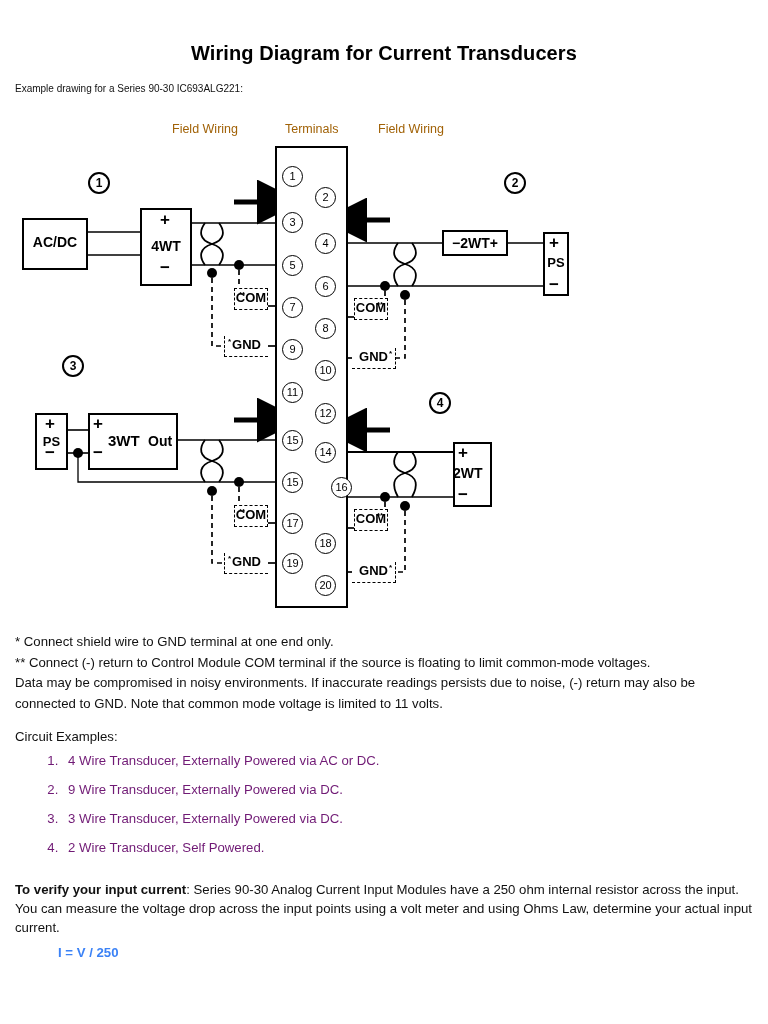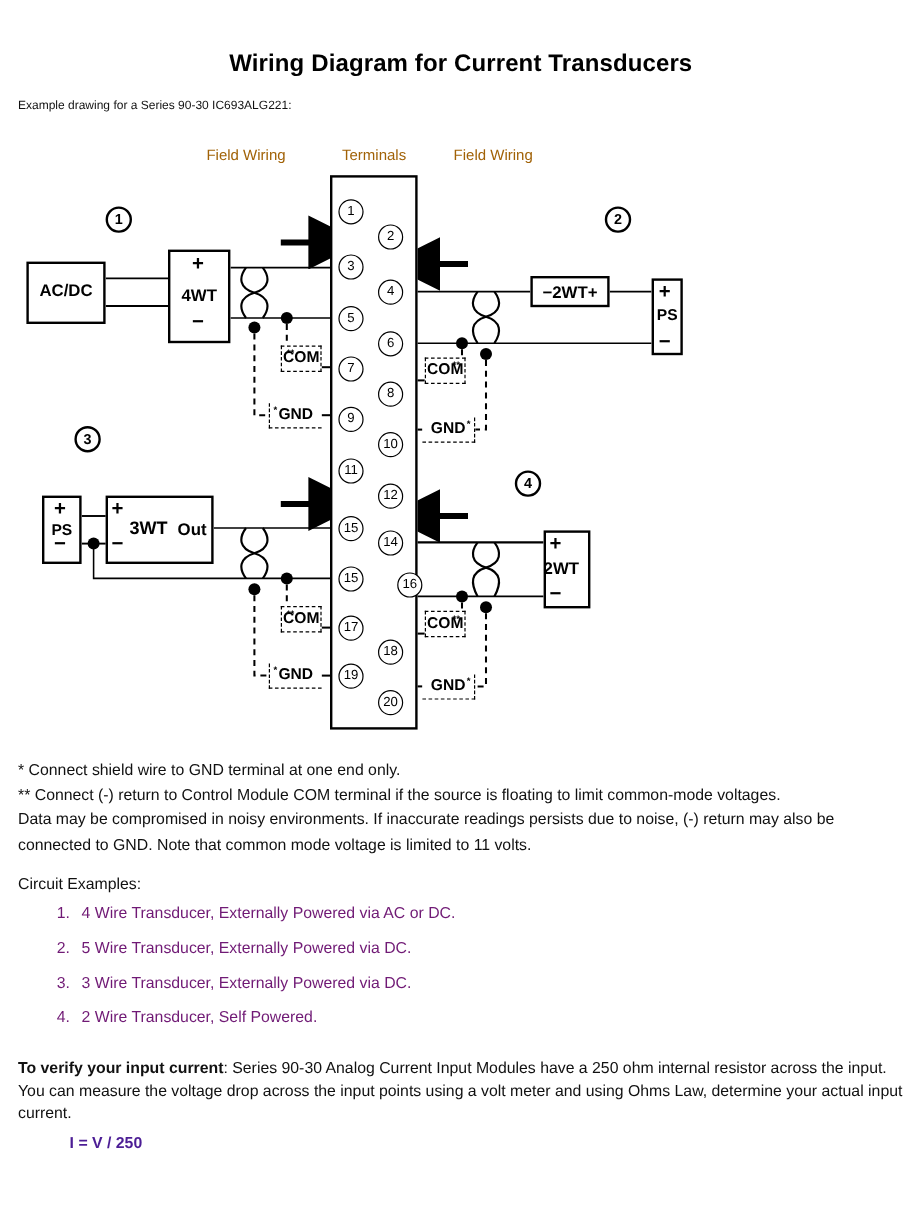--- a/index.html
+++ b/index.html
@@ -171,21 +171,21 @@
     line-height: 19px;
     color: #111;
   }
   .verify b { font-weight: bold; }
   .formula {
     position: absolute;
     left: 58px;
     top: 945px;
     font-size: 13.2px;
     font-weight: bold;
-    color: #4c1d95;
+    color: #3b82f6;
   }
 </style>
 </head>
 <body>
 
 <div class="page">
 
   <div class="page-title">Wiring Diagram for Current Transducers</div>
   <div class="subtitle">Example drawing for a Series 90-30 IC693ALG221:</div>
 
@@ -388,21 +388,21 @@
   <div class="notes" style="top:632px;">
     <p>* Connect shield wire to GND terminal at one end only.</p>
     <p>** Connect (-) return to Control Module COM terminal if the source is floating to limit common-mode voltages.</p>
     <p>Data may be compromised in noisy environments. If inaccurate readings persists due to noise, (-) return may also be connected to GND. Note that common mode voltage is limited to 11 volts.</p>
     <p class="gap">Circuit Examples:</p>
   </div>
 
   <div class="examples">
     <ol>
       <li>4 Wire Transducer, Externally Powered via AC or DC.</li>
-      <li>5 Wire Transducer, Externally Powered via DC.</li>
+      <li>9 Wire Transducer, Externally Powered via DC.</li>
       <li>3 Wire Transducer, Externally Powered via DC.</li>
       <li>2 Wire Transducer, Self Powered.</li>
     </ol>
   </div>
 
   <div class="verify">
     <b>To verify your input current</b><span>: Series 90-30 Analog Current Input Modules have a 250 ohm internal resistor across the input.  You can measure the voltage drop across the input points using a volt meter and using Ohms Law, determine your actual input current.</span>
   </div>
 
   <div class="formula">I = V / 250</div>

